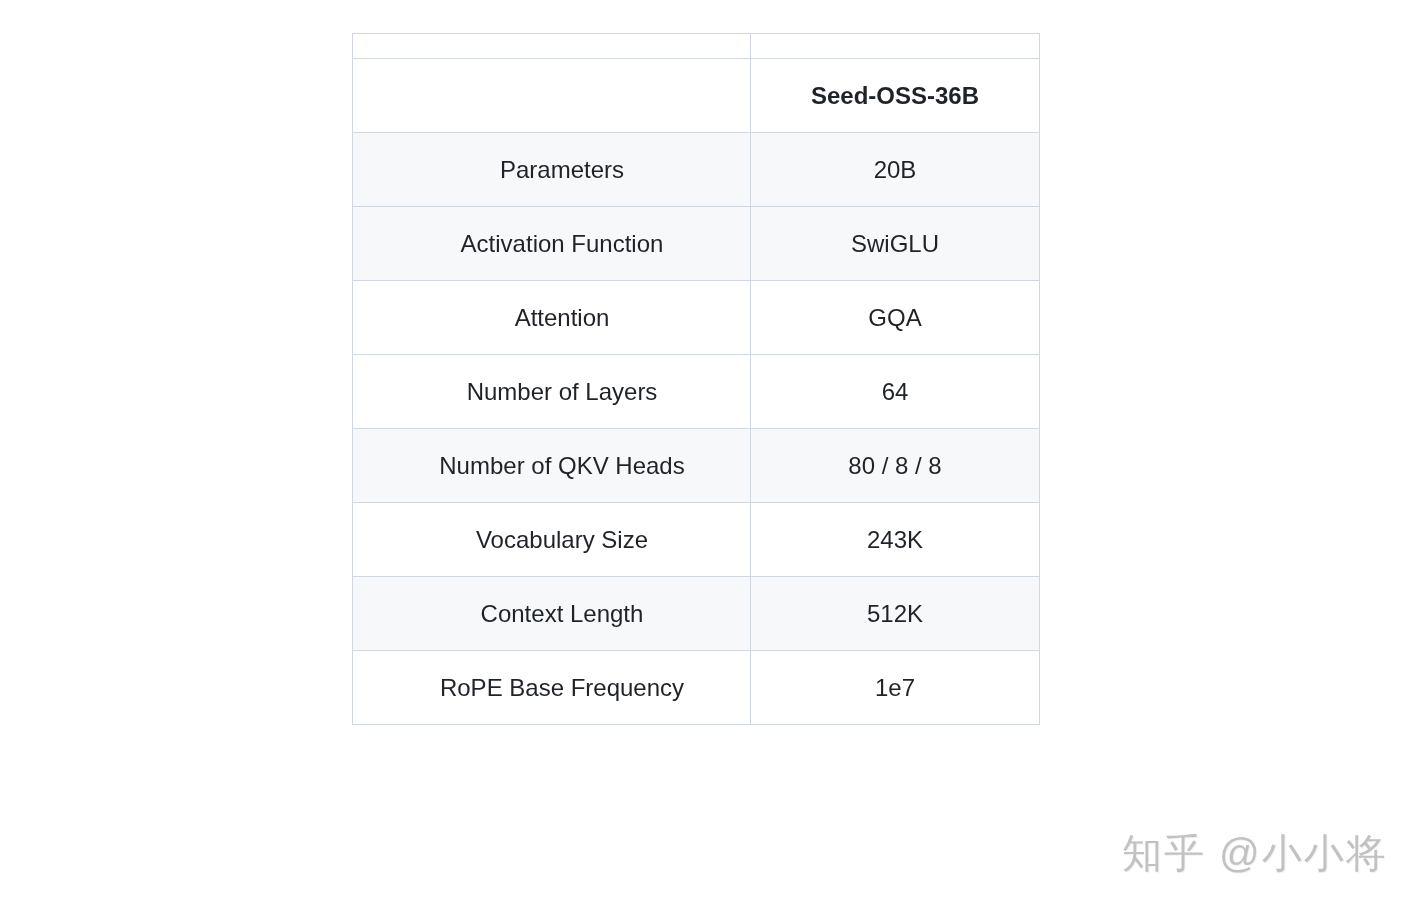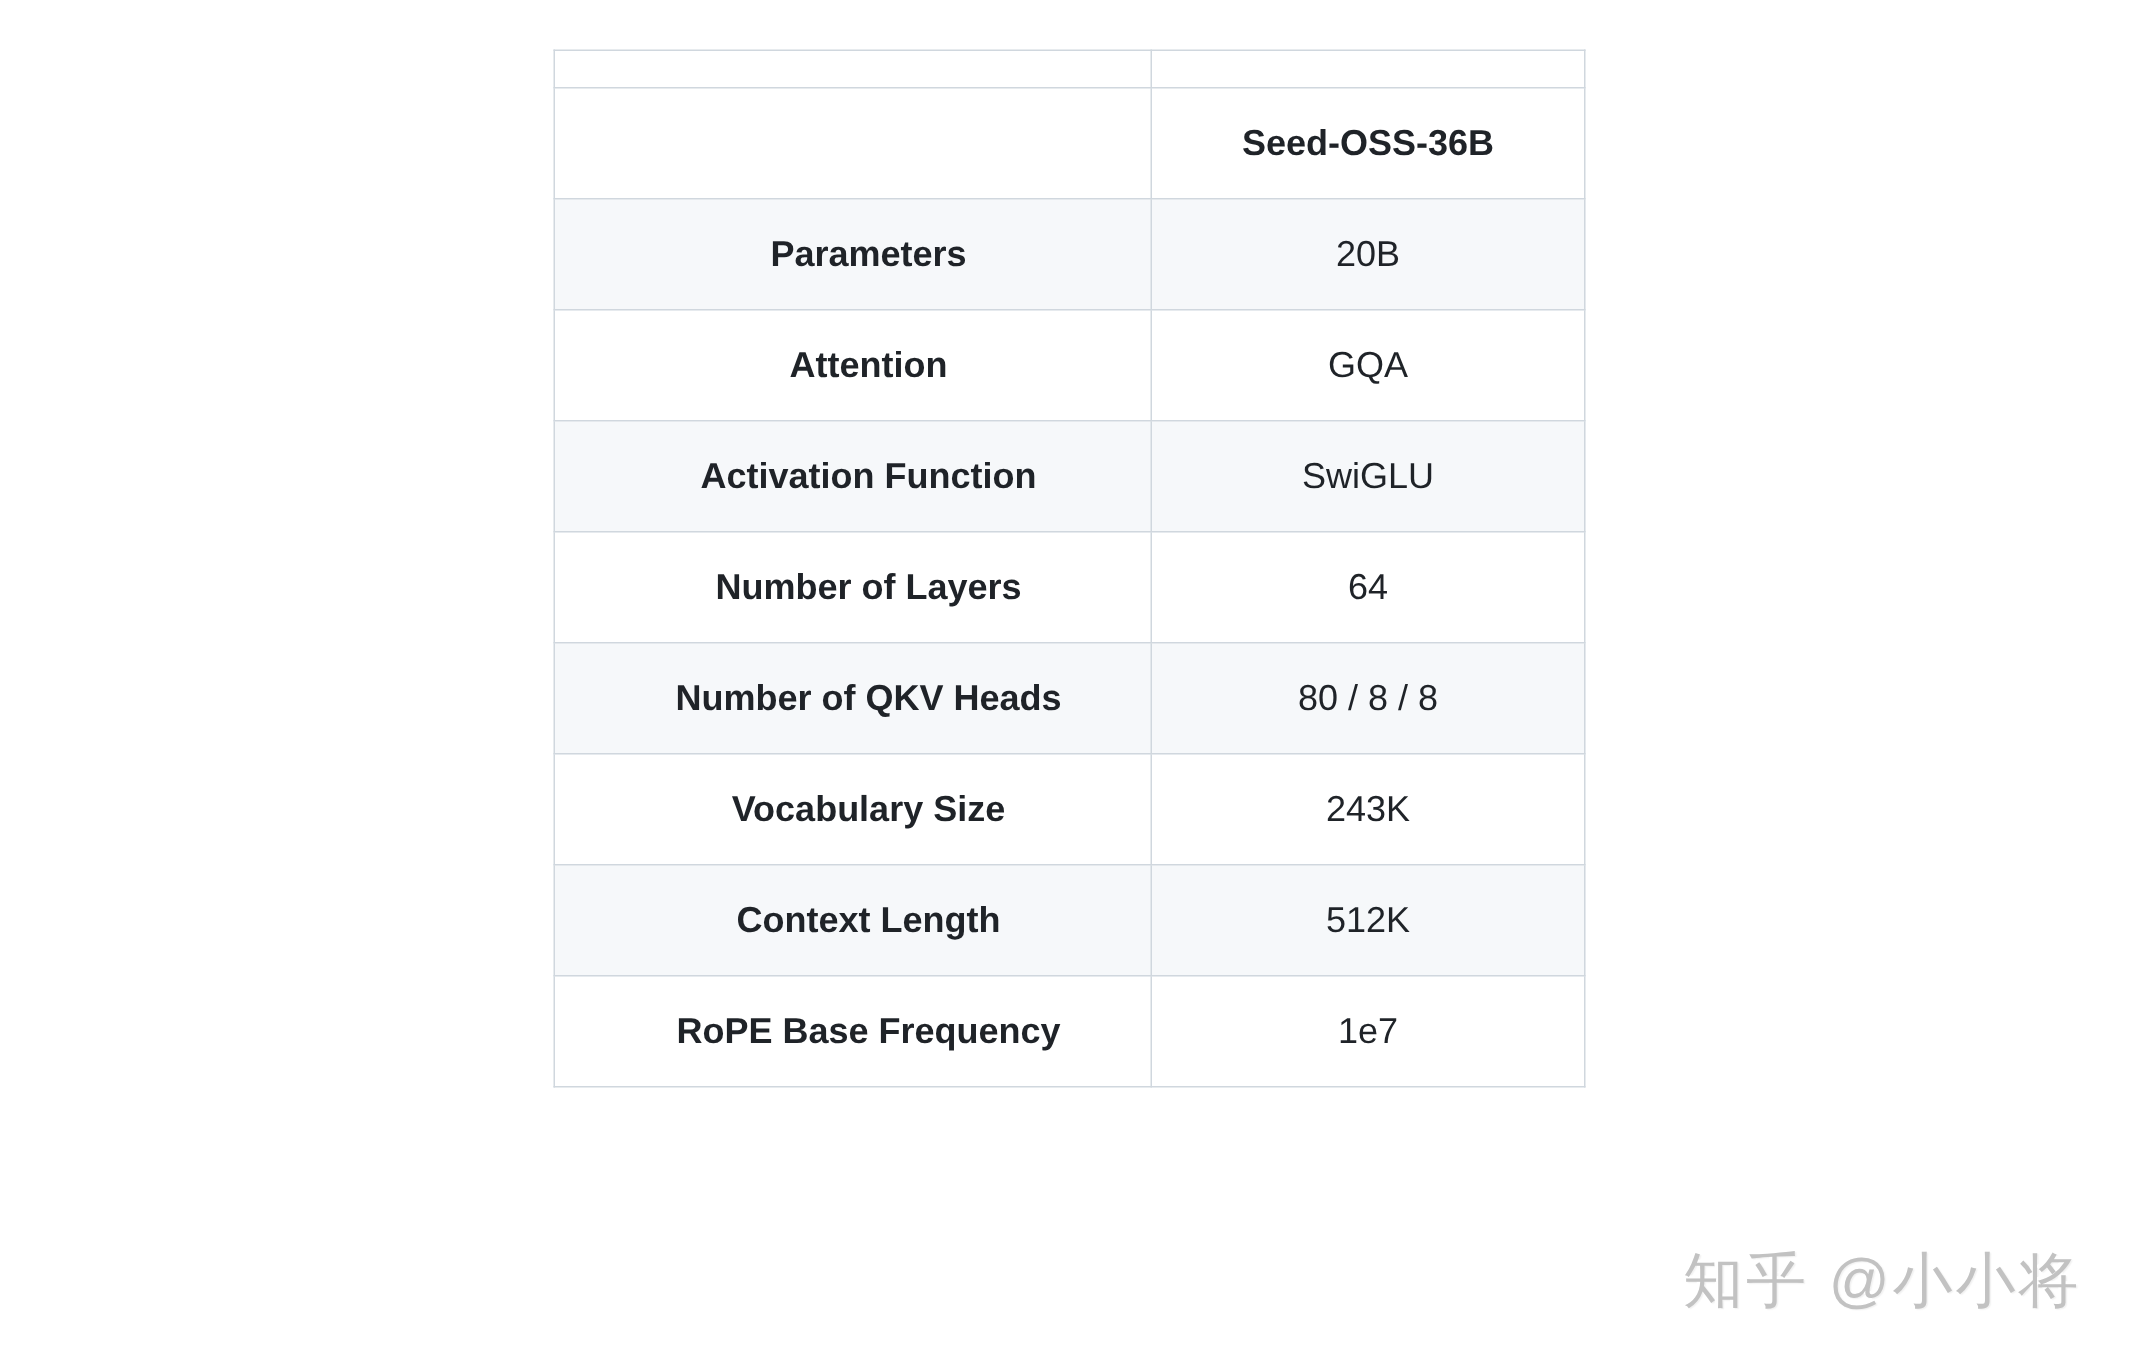--- a/index.html
+++ b/index.html
@@ -13,37 +13,36 @@
   }
   .table-wrap {
     position: absolute;
     left: 352px;
     top: 33px;
   }
   table.spec-table {
     border-collapse: collapse;
     table-layout: fixed;
     width: 687px;
-    margin-left: 17px;
   }
   table.spec-table td, table.spec-table th {
     border: 1px solid #d0d7de;
     text-align: center;
     vertical-align: middle;
     font-size: 24px;
     color: #1f2328;
     background: #ffffff;
     padding: 0 10px;
   }
   col.c1 { width: 398px; }
   col.c2 { width: 289px; }
   tr.spacer-row td { height: 25px; }
   tr.header-row th { height: 74px; font-weight: 700; }
   tr.data-row td { height: 74px; }
-  tr.data-row td.label { font-weight: 700; padding-left: 31px; }
+  tr.data-row td.label { font-weight: 400; padding-left: 31px; }
   tr.data-row td.value { font-weight: 400; }
   tr.data-row.alt td { background: #f6f8fa; }
   .watermark {
     position: absolute;
     left: 1122px;
     top: 826px;
     font-size: 40px;
     font-weight: 400;
     color: #c2c2c2;
     letter-spacing: 2px;
@@ -67,27 +66,27 @@
         <td></td>
       </tr>
       <tr class="header-row">
         <th></th>
         <th>Seed-OSS-36B</th>
       </tr>
       <tr class="data-row alt">
         <td class="label">Parameters</td>
         <td class="value">20B</td>
       </tr>
+      <tr class="data-row alt">
+        <td class="label">Activation Function</td>
+        <td class="value">SwiGLU</td>
+      </tr>
       <tr class="data-row">
         <td class="label">Attention</td>
         <td class="value">GQA</td>
-      </tr>
-      <tr class="data-row alt">
-        <td class="label">Activation Function</td>
-        <td class="value">SwiGLU</td>
       </tr>
       <tr class="data-row">
         <td class="label">Number of Layers</td>
         <td class="value">64</td>
       </tr>
       <tr class="data-row alt">
         <td class="label">Number of QKV Heads</td>
         <td class="value">80 / 8 / 8</td>
       </tr>
       <tr class="data-row">

